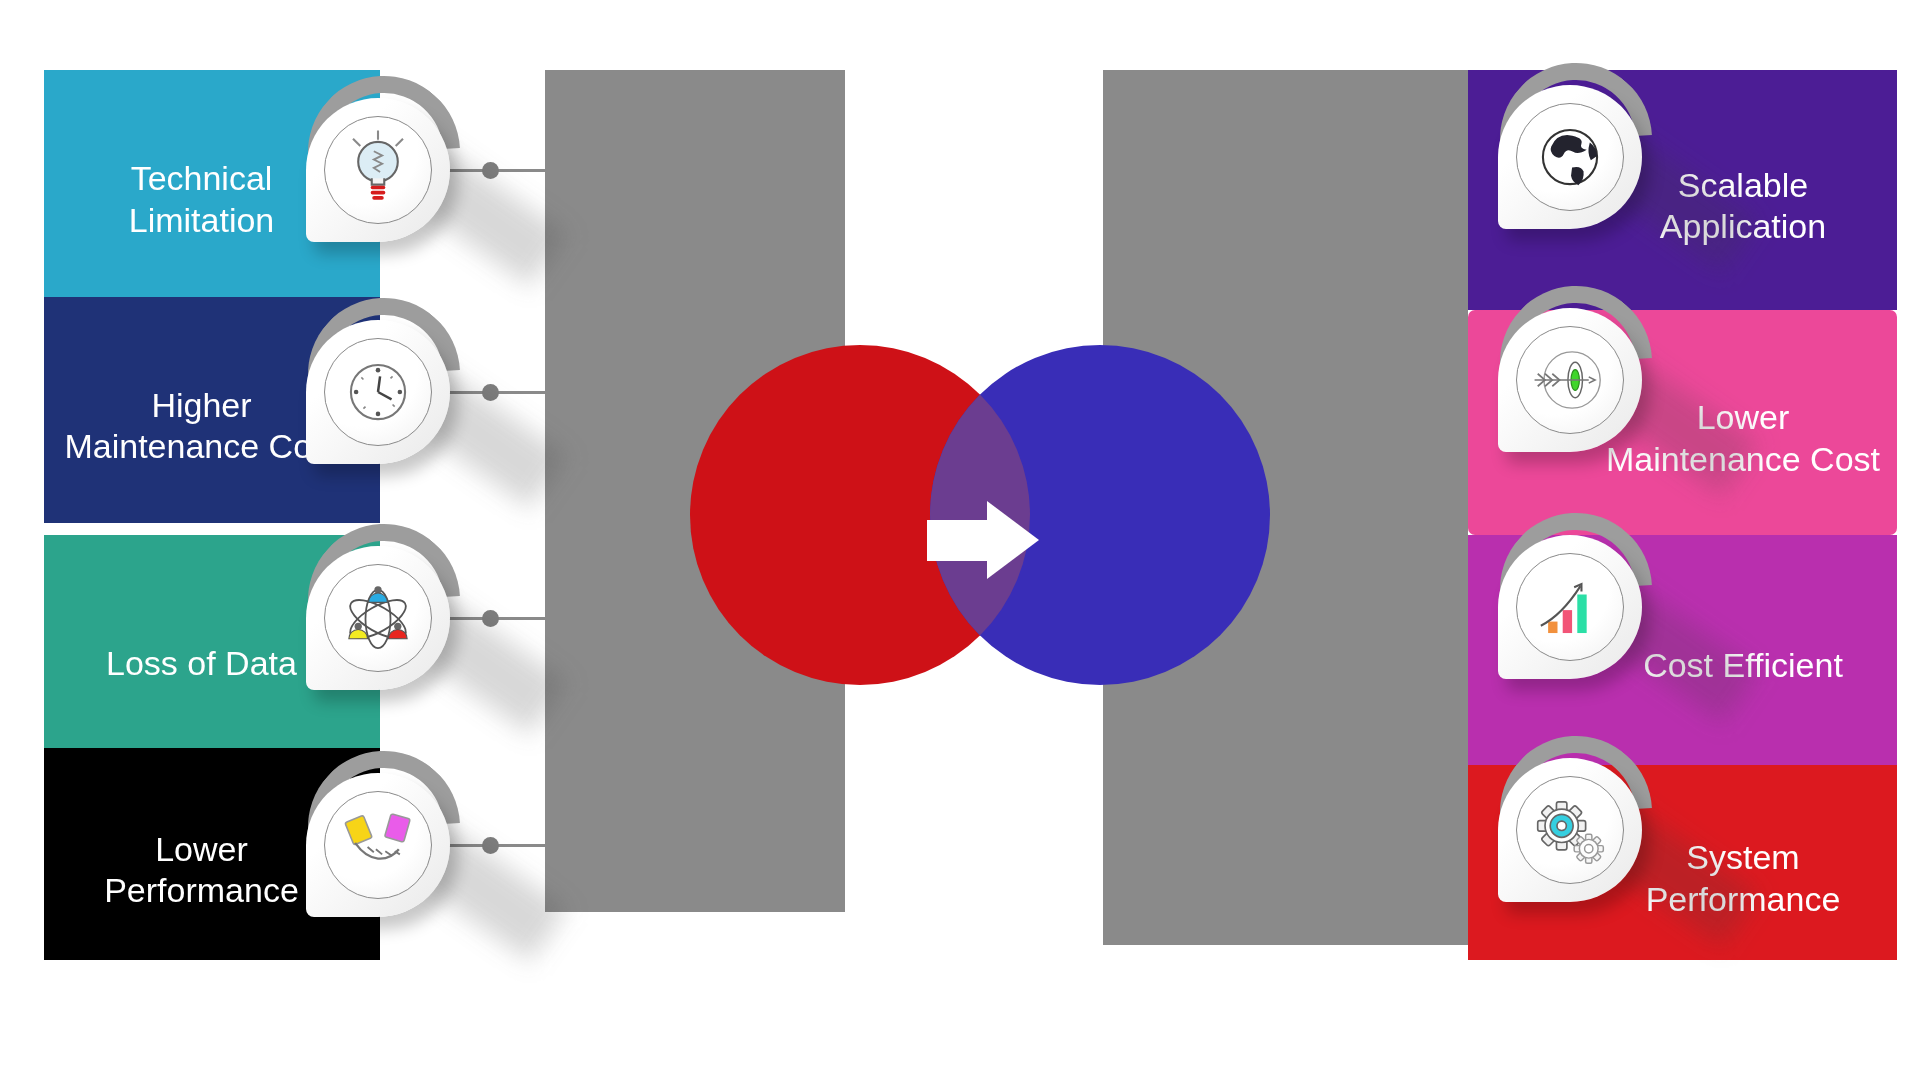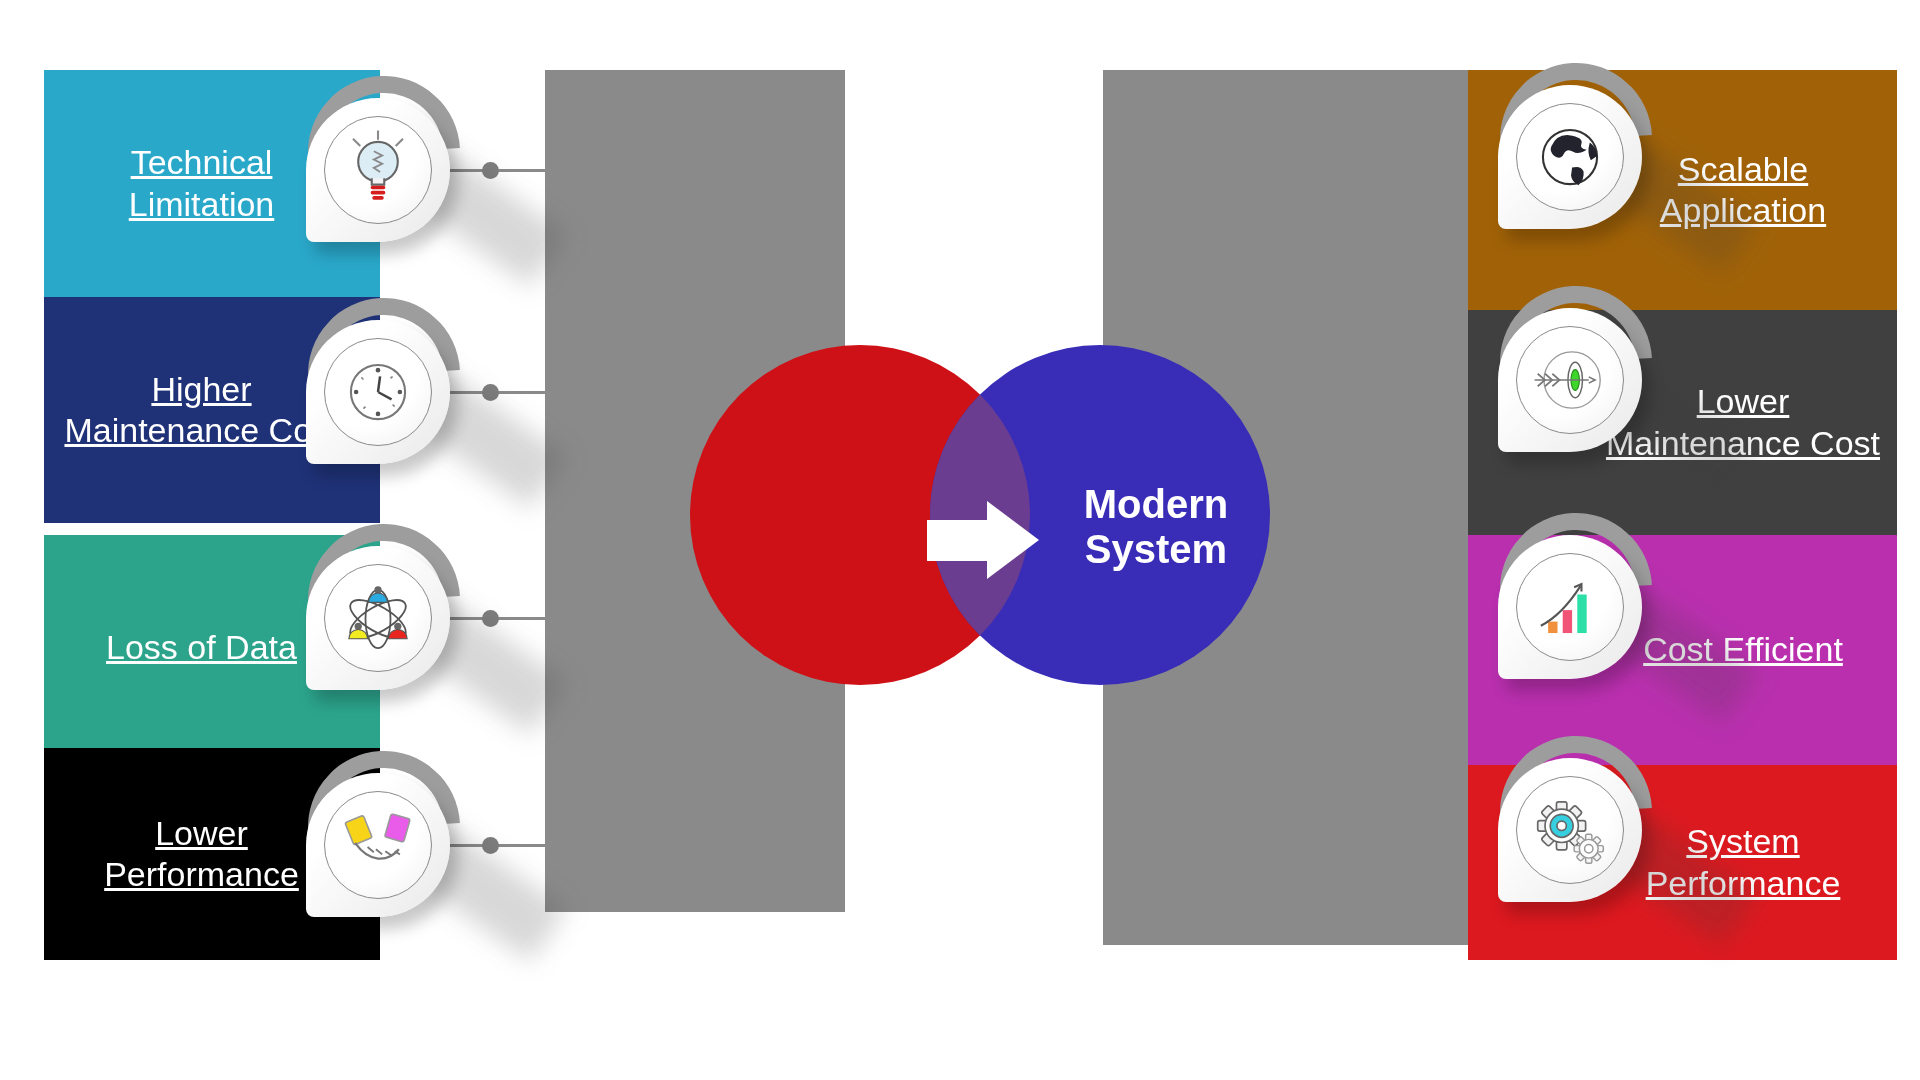--- a/index.html
+++ b/index.html
@@ -8,23 +8,23 @@
     overflow:hidden; font-family:"Liberation Sans", sans-serif;
   }
   
   .gray-col { position:absolute; z-index:1; }
   .gray-col.left  { left:545px;  top:70px; width:300px; height:842px; }
   .gray-col.right { left:1103px; top:70px; width:365px; height:875px; }
 
   
   .band { position:absolute; z-index:2; }
   .band-label {
-    position:absolute; top:0; height:100%; display:flex; align-items:center;
+    position:absolute; top:16px; height:100%; display:flex; align-items:center;
     justify-content:center; text-align:center; color:#ffffff;
-    font-size:34px; line-height:1.22; font-weight:400;text-decoration:underline;
+    font-size:34px; line-height:1.22; font-weight:400;
   }
   .left-stack .band  { left:44px;  width:336px; }
   .left-stack .band-label  { left:10px;  width:295px; }
   .right-stack .band { left:1468px; width:429px; }
   .right-stack .band-label { left:135px; width:280px; }
 
   .lb1 { top:70px;  height:227px; }
   .lb2 { top:297px; height:226px; }
   .lb3 { top:523px; height:225px; }
   .lb4 { top:748px; height:212px; }
@@ -88,21 +88,20 @@
   <svg class="venn" width="720" height="430" viewBox="600 300 720 430">
     <defs>
       <clipPath id="redClip">
           <circle cx="860" cy="515" r="170"></circle>
         </clipPath>
     </defs>
     <circle cx="860" cy="515" r="170" fill="#CE1117"></circle>
     <circle cx="1100" cy="515" r="170" fill="#392DB7"></circle>
     <circle cx="1100" cy="515" r="170" clip-path="url(#redClip)" fill="#6B3D90"></circle>
   </svg>
-  <div class="venn-label modern">Modern System</div>
   <div class="arrow-rect"></div>
   <div class="arrow-head"></div>
 
   <div class="left-stack">
     <div class="band lb1" style="background: rgb(42, 168, 202);">
       <div class="band-label">Technical Limitation</div>
     </div>
     <div class="band lb2" style="background: rgb(31, 50, 119);">
       <div class="band-label">Higher Maintenance Cost</div>
     </div>
@@ -182,24 +181,24 @@
     <div class="ring"></div>
     <svg class="icon" width="100" height="100" viewBox="0 0 96 96">
       <rect x="20" y="22" width="19" height="23" rx="2" fill="#F7D417" stroke="#999" stroke-width="1.5" transform="rotate(-22 30 34)"></rect>
       <rect x="57" y="20" width="19" height="23" rx="2" fill="#E95CE9" stroke="#999" stroke-width="1.5" transform="rotate(16 66 32)"></rect>
       <path d="M26 46 q10 14 22 15 q12 1 20 -9" fill="none" stroke="#777" stroke-width="2.2"></path>
       <path d="M38 50 l6 5 m2 -3 l6 5 m3 -3 l6 4 m3 -4 l5 3" fill="none" stroke="#777" stroke-width="1.8"></path>
     </svg>
   </div>
 
   <div class="right-stack">
-    <div class="band rb1" style="background: #a16207;">
+    <div class="band rb1" style="background: #4c1d95;">
       <div class="band-label">Scalable Application</div>
     </div>
-    <div class="band rb2" style="background: #404040;">
+    <div class="band rb2" style="background: #ec4899; border-radius: 7px;">
       <div class="band-label">Lower Maintenance Cost</div>
     </div>
     <div class="band rb3" style="background: rgb(185, 47, 174);">
       <div class="band-label">Cost Efficient</div>
     </div>
     <div class="band rb4" style="background: rgb(220, 25, 31);">
       <div class="band-label">System Performance</div>
     </div>
   </div>
 

